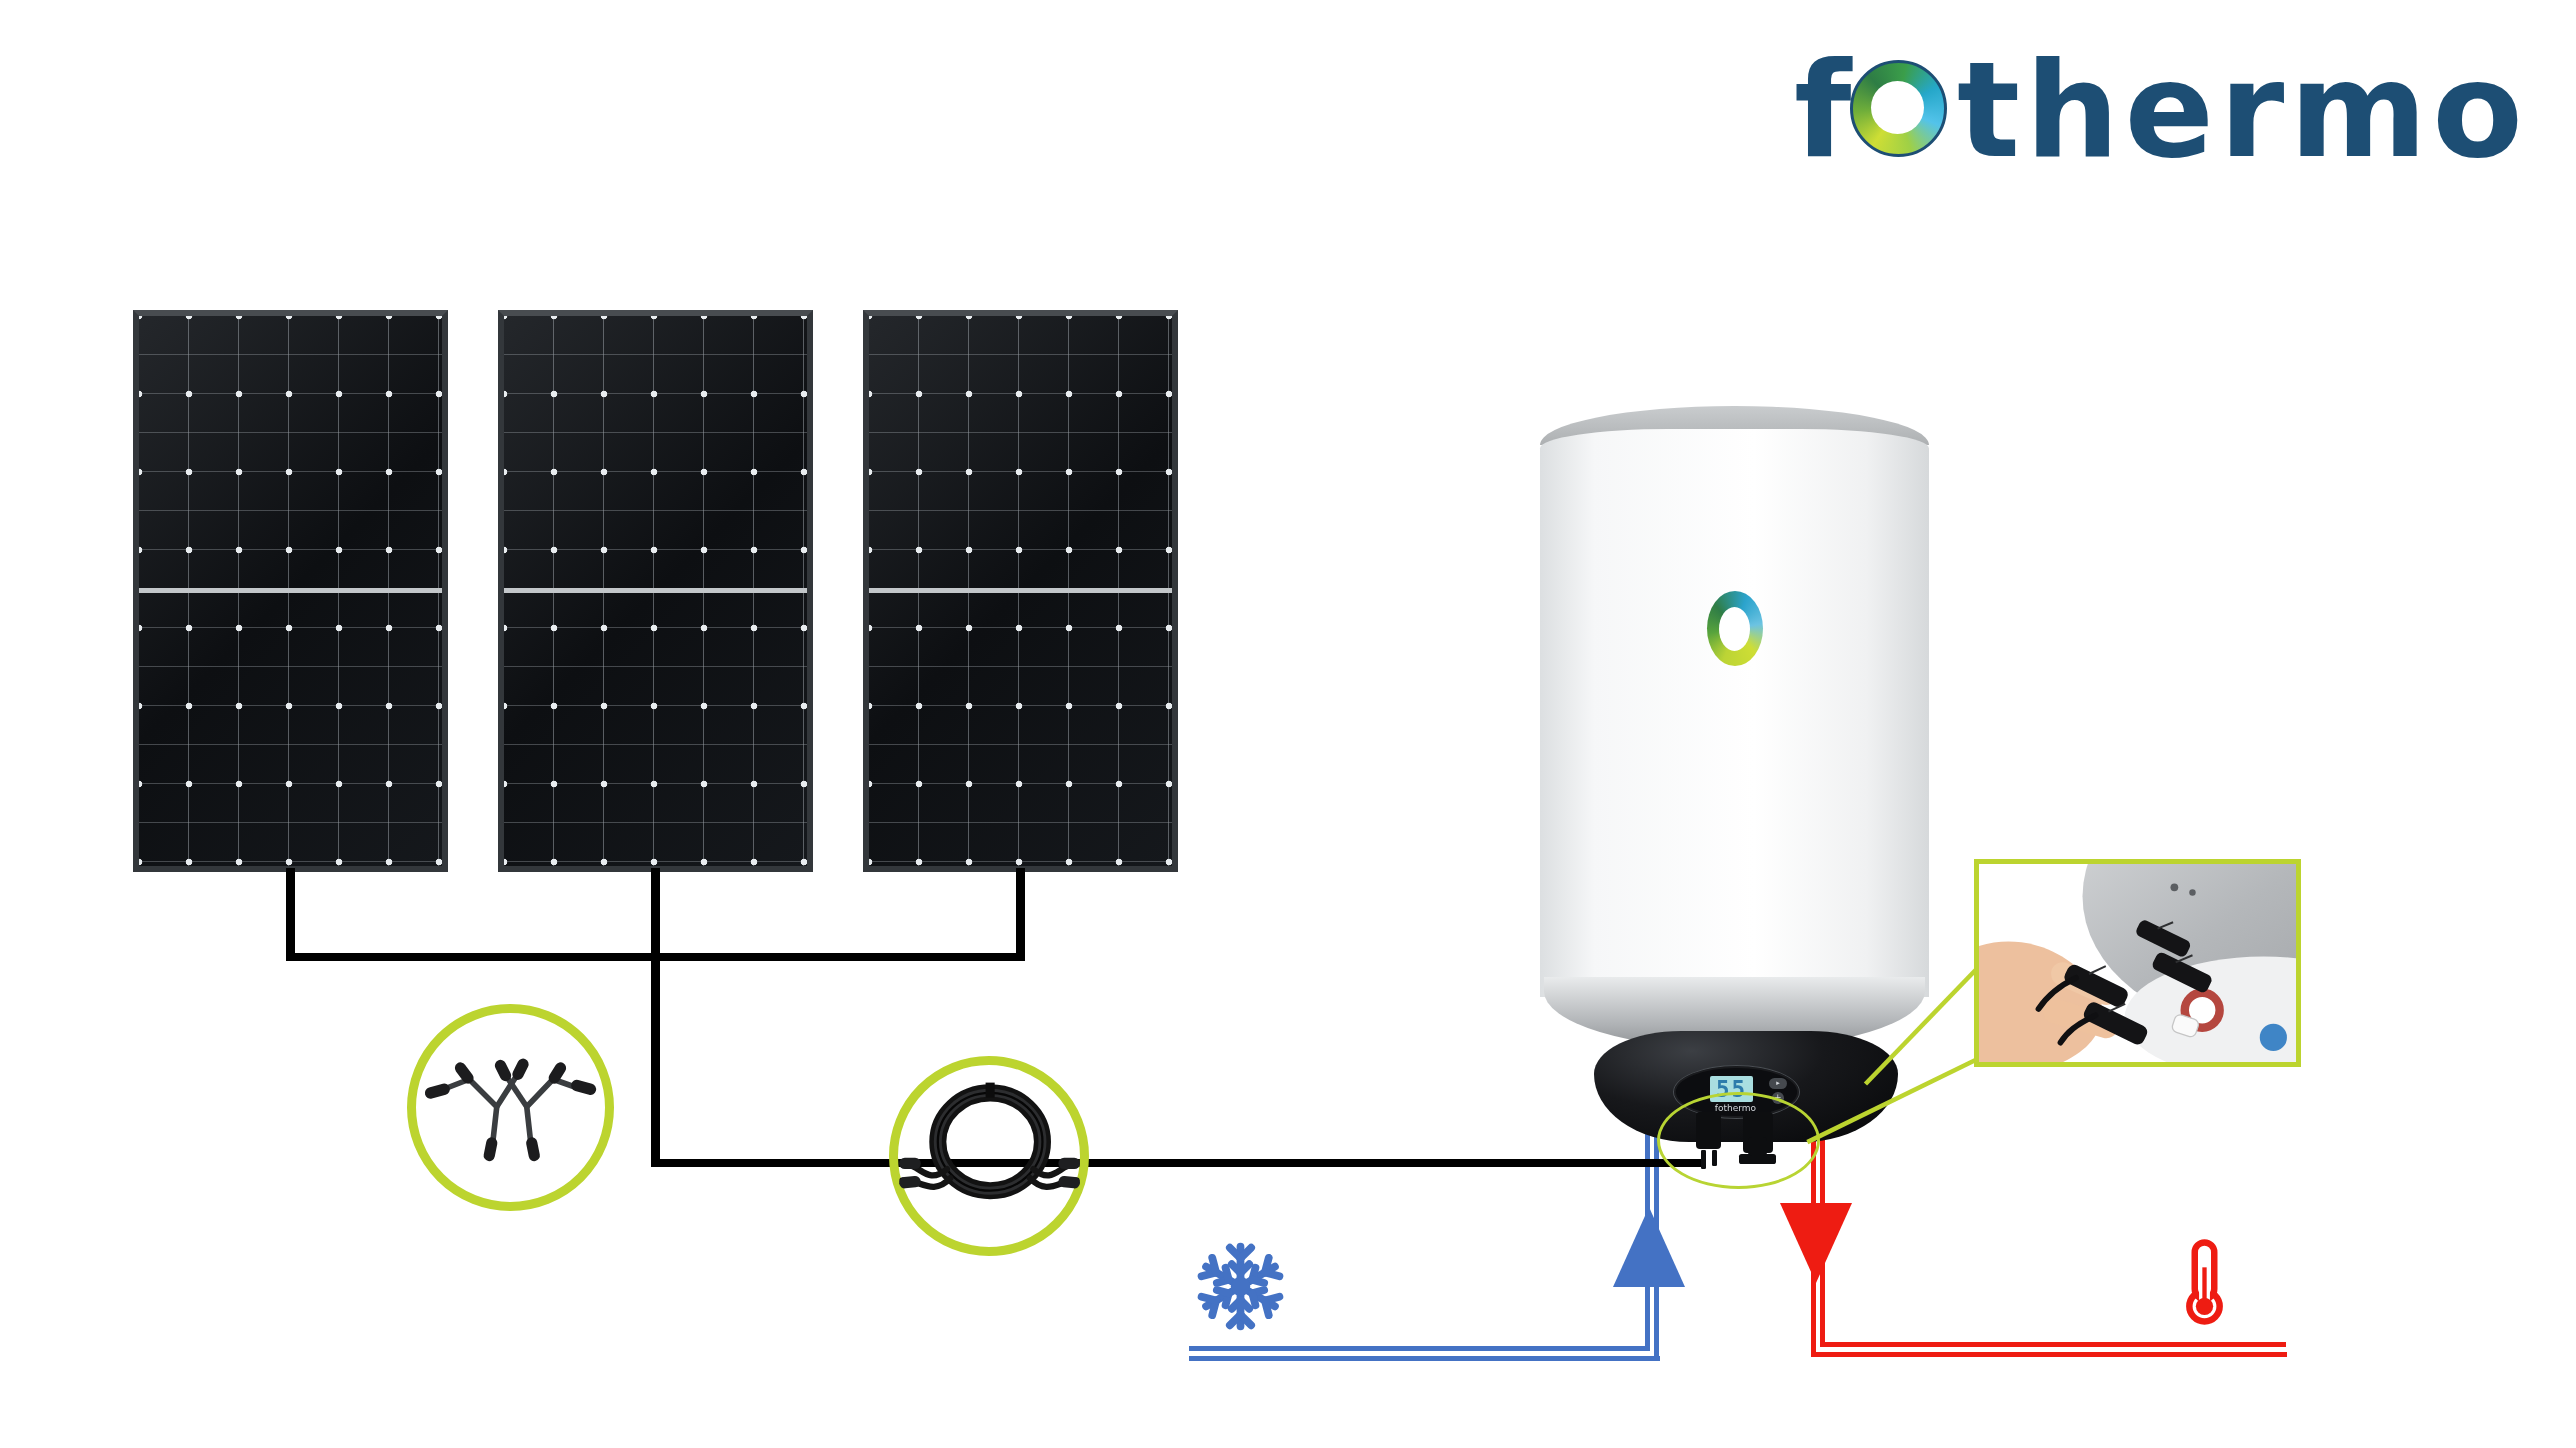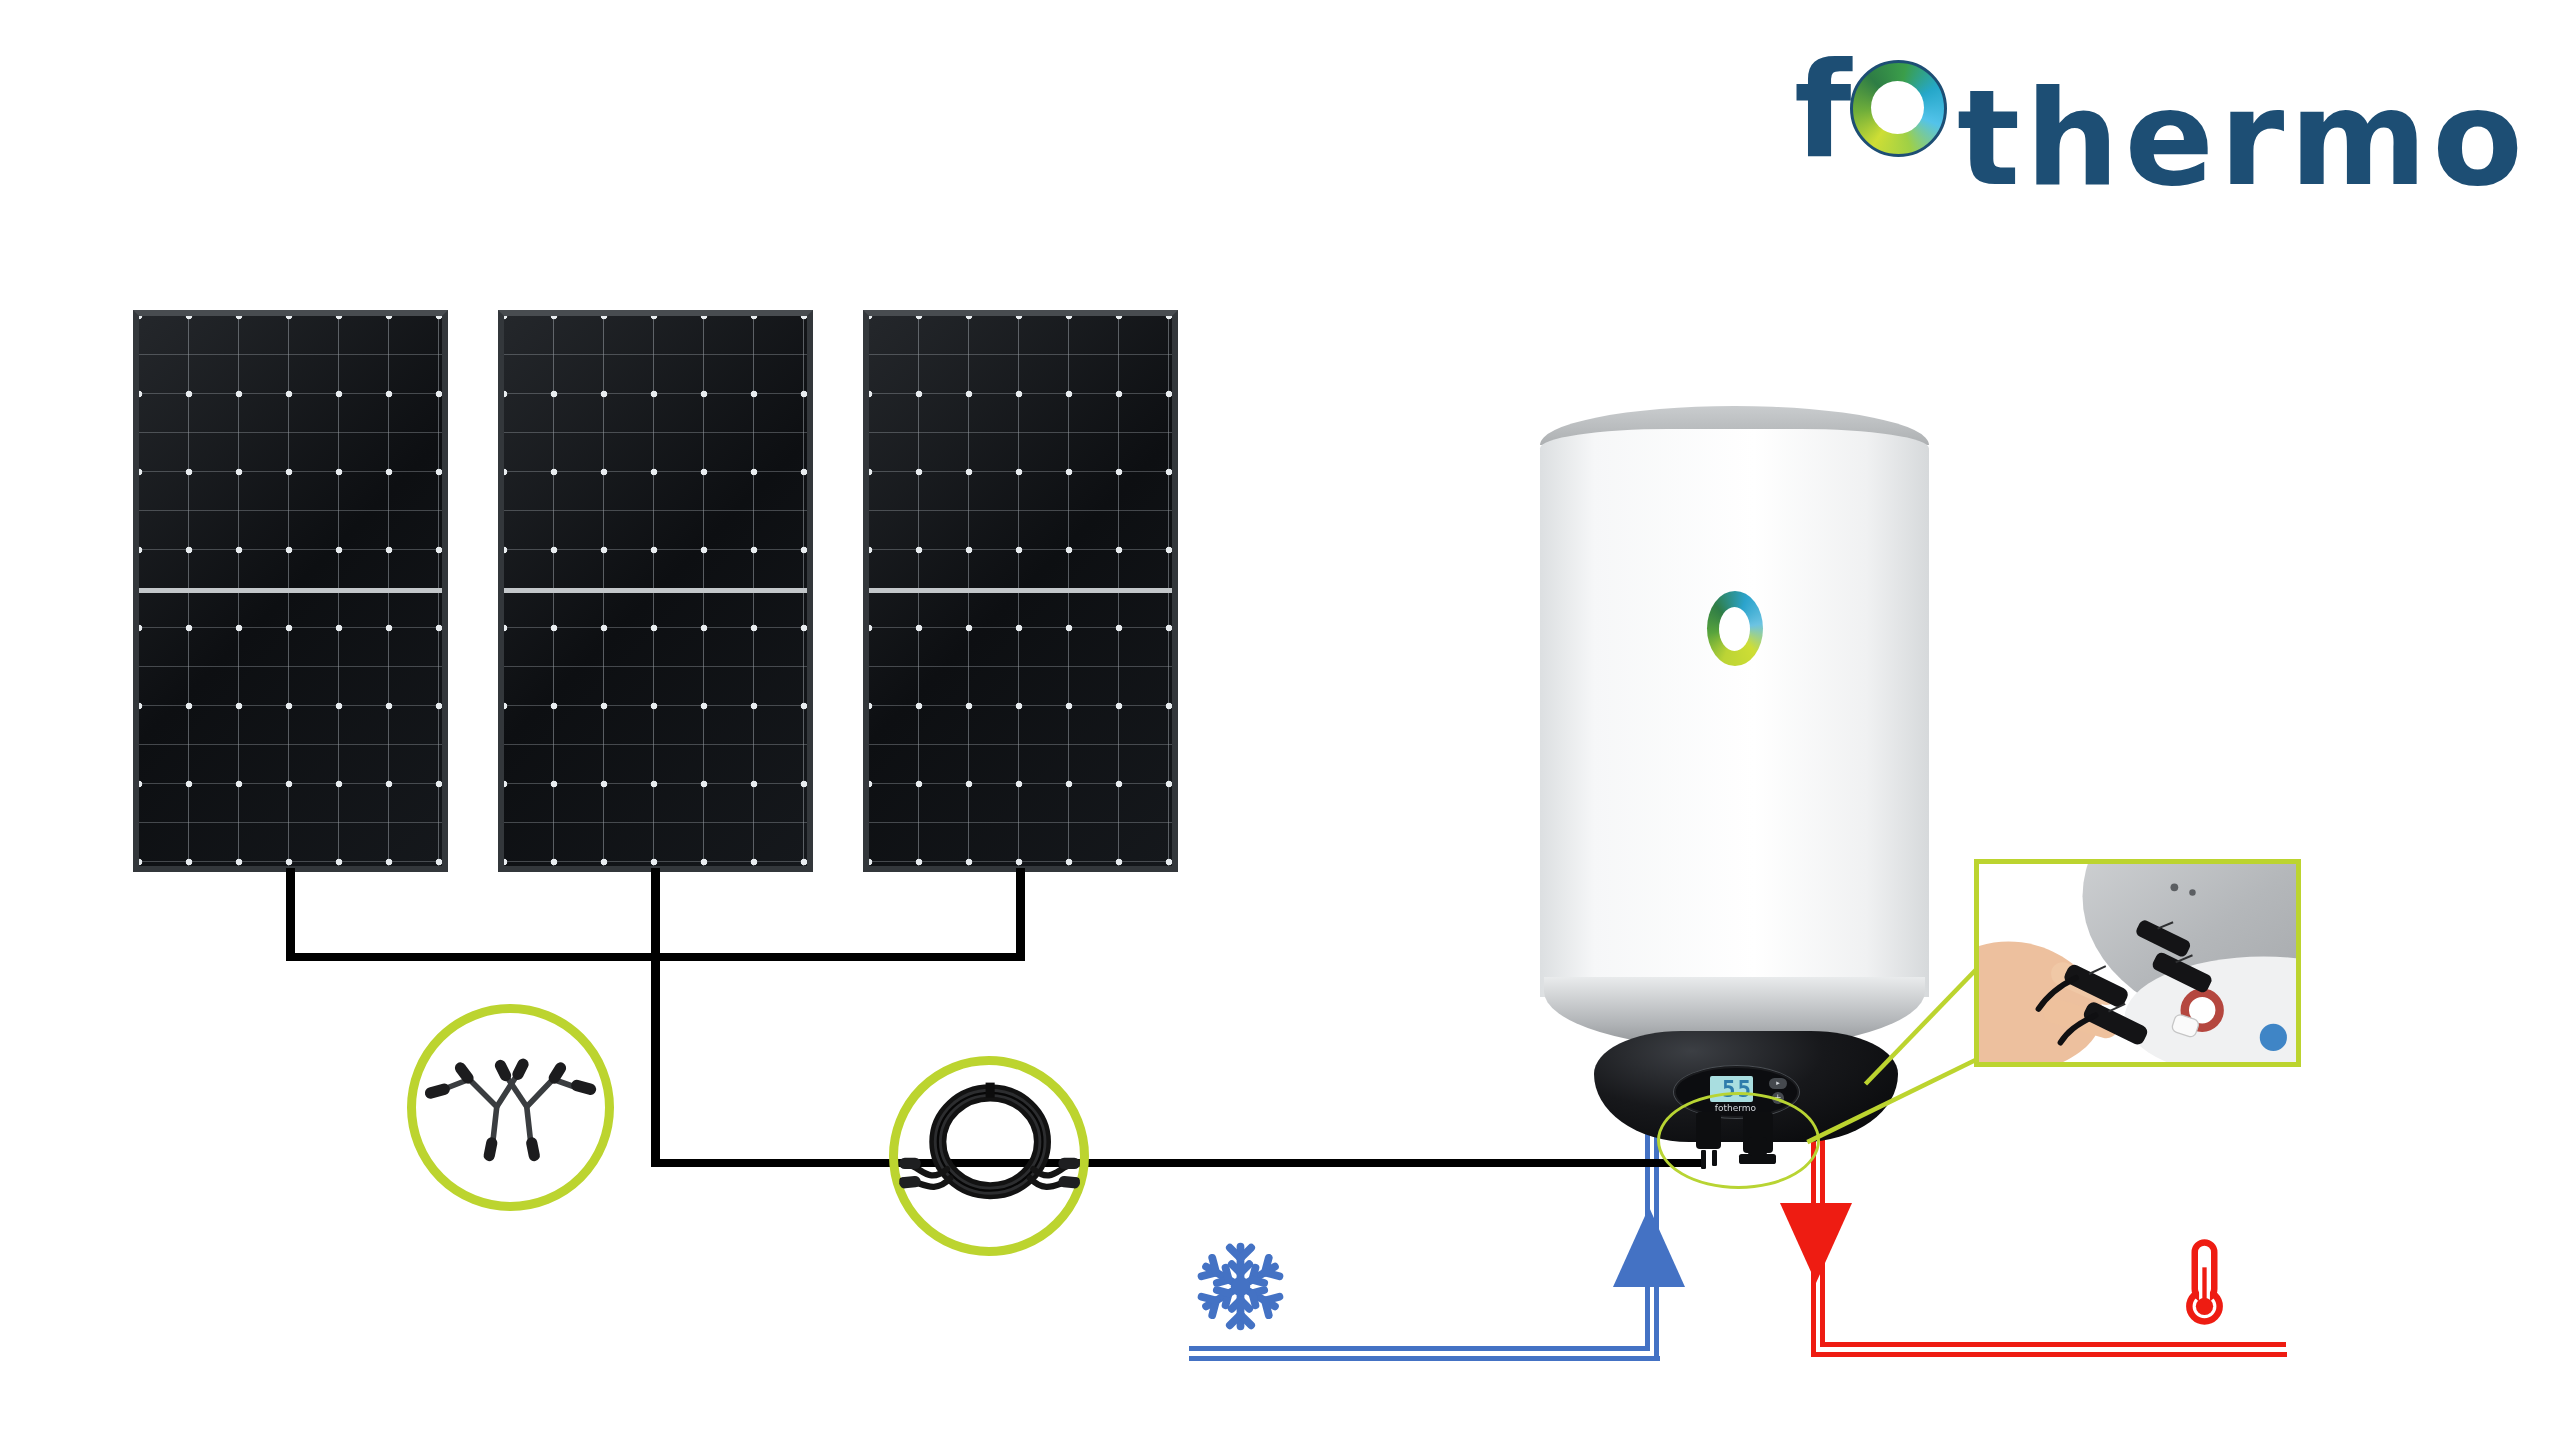--- a/index.html
+++ b/index.html
@@ -5,21 +5,21 @@
   html,body{margin:0;padding:0;background:#ffffff;}
   .stage{position:relative;width:2576px;height:1449px;background:#ffffff;overflow:hidden;
          font-family:"DejaVu Sans",sans-serif;}
   .abs{position:absolute;}
 
   
   .logo{left:1794px;top:30px;width:704px;height:168px;}
   .logo-letter{position:absolute;top:0;font-size:132px;line-height:161px;font-weight:bold;
                color:#1d4e74;letter-spacing:5.2px;white-space:nowrap;}
   .logo-f{left:0;}
-  .logo-rest{left:163px;margin-top:28px;}
+  .logo-rest{left:163px;}
   .logo-o{position:absolute;left:56px;top:30px;width:97px;height:97px;border-radius:50%;
           border:3.9px solid #1d4e74;box-sizing:border-box;
           background:conic-gradient(from 215deg,#cede35,#6fae3a,#2e7d45,#3b9e4a,#25a7c9,#53c3ea,#9fd046,#cede35);}
   .logo-o::after{content:"";position:absolute;left:18px;top:18px;width:53px;height:53px;
                  border-radius:50%;background:#ffffff;}
 
   
   .panel{position:absolute;top:310px;width:315px;height:562px;background:#16181b;
          border:6.5px solid #33373b;border-top-color:#484c50;box-sizing:border-box;}
   .panel .cells{position:absolute;inset:0;
@@ -61,21 +61,21 @@
             border-radius:0 0 191px 191px/0 0 58px 58px;
             background:linear-gradient(#e9ebec,#b0b3b6 65%,#8e9194);}
   .b-cap{left:1594px;top:1031px;width:304px;height:111px;z-index:2;
          border-radius:46% 46% 50% 50%/62% 62% 98% 98%;
          background:radial-gradient(ellipse at 32% 18%,#3c3f44 0%,#17181b 45%,#0a0b0d 85%);}
   .b-oval{left:1673px;top:1065px;width:127px;height:54px;z-index:3;border-radius:50%;
           background:#0c0d10;border:1.3px solid #4a4e53;box-sizing:border-box;
           box-shadow:inset 0 0 0 1.9px #1a1b1e;}
   .lcd{left:1710px;top:1076px;width:43px;height:26px;z-index:4;background:#a9dee0;
        border-radius:1.9px;color:#2e7cab;font-family:"DejaVu Sans Mono",monospace;
-       font-weight:bold;font-size:22.6px;line-height:26px;text-align:right;letter-spacing:1.9px;}
+       font-weight:bold;font-size:22.6px;line-height:26px;text-align:center;letter-spacing:1.9px;}
   .b-brand{left:1703px;top:1103px;width:65px;z-index:4;text-align:center;color:#d2d6da;
            font-size:9px;line-height:10.3px;}
   .b-btn1{left:1769px;top:1078px;width:18px;height:11px;z-index:4;background:#45494e;
           border-radius:5.8px;color:#d6dade;font-size:7px;line-height:11px;text-align:center;}
   .b-btn2{left:1772px;top:1092px;width:11.6px;height:11.6px;z-index:4;background:#45494e;
           border-radius:50%;color:#d6dade;font-size:9px;line-height:11.6px;text-align:center;}
   .mc4{position:absolute;background:#0d0e10;z-index:3;border-radius:3.9px;}
   .lime-ellipse{left:1657px;top:1092px;width:163px;height:97px;z-index:4;border-radius:50%;
                 border:3.9px solid #b8d433;box-sizing:border-box;}
 

